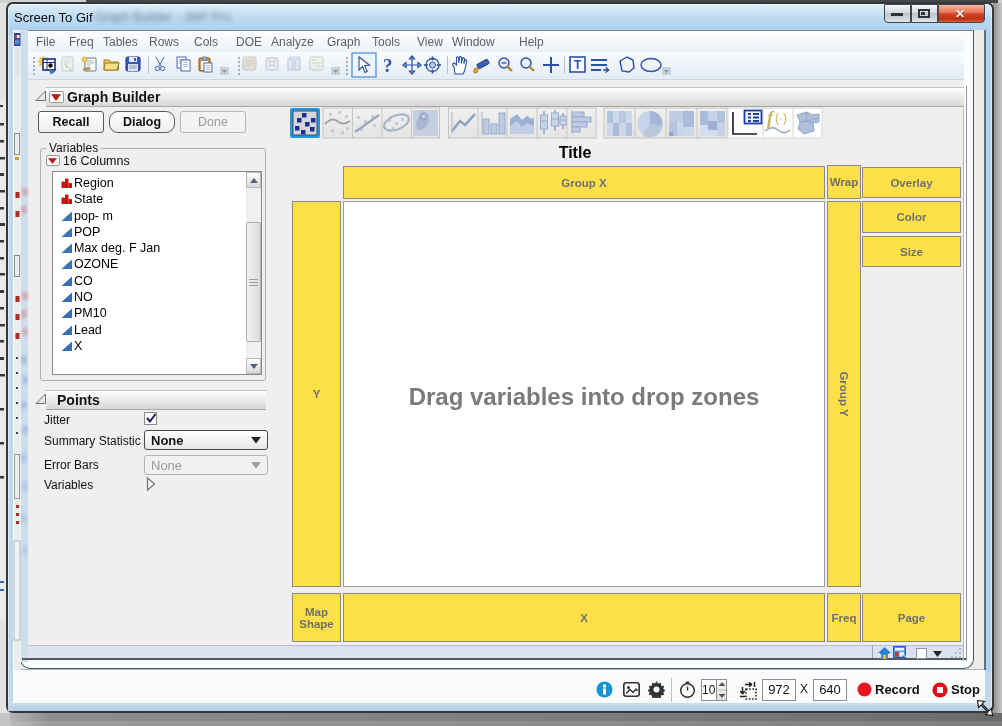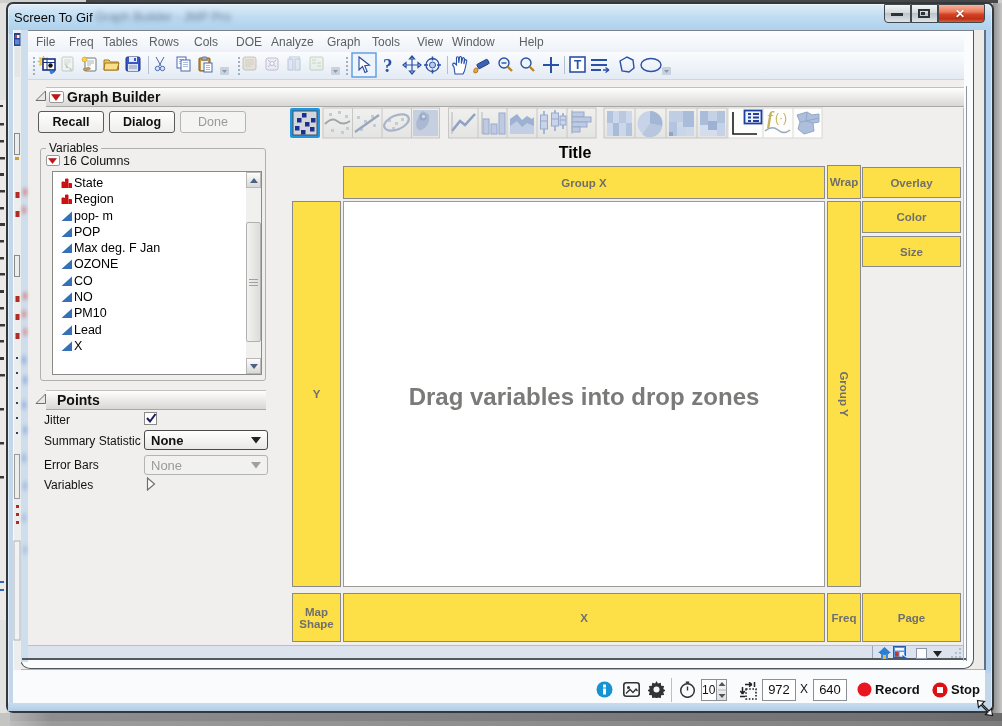--- a/index.html
+++ b/index.html
@@ -229,40 +229,40 @@
   </svg>
 <div class="abs bb" style="left:46px;top:87px;width:918px;height:20px;background:linear-gradient(to bottom,#fefefe,#d8d7d5);border-top:1px solid #c0c0be;border-bottom:1px solid #a8a8a6;"></div>
 <div class="abs bb" style="left:49px;top:91px;width:15px;height:12px;background:#fff;border:1px solid #999;border-radius:2px;"></div>
 <svg class="abs" style="left:51px;top:94px;" width="11" height="7">
     <path d="M0.5 0.5 h9 l-4.5 6z" fill="#cc1111" stroke="#881111" stroke-width=".5"></path>
   </svg>
 <div class="abs" style="left:67px;top:89px;font-size:14px;font-weight:bold;color:#111;">Graph Builder</div>
 
 
 <div class="abs bb" style="left:38px;top:111px;width:66px;height:22px;background:linear-gradient(to bottom,#ffffff,#ededeb);border:1px solid #5a5a5a;border-radius:3px;text-align:center;font-size:12.5px;font-weight:bold;color:#111;line-height:20px;">Recall</div>
-<div class="abs bb" style="left:109px;top:111px;width:66px;height:22px;background:linear-gradient(to bottom,#ffffff,#ededeb);border:1px solid #5a5a5a;border-radius:3px;text-align:center;font-size:12.5px;font-weight:bold;color:#111;line-height:20px;">Dialog</div>
+<div class="abs bb" style="left:109px;top:111px;width:66px;height:22px;background:linear-gradient(to bottom,#ffffff,#ededeb);border:1px solid #5a5a5a;border-radius:9px;text-align:center;font-size:12.5px;font-weight:bold;color:#111;line-height:20px;">Dialog</div>
 <div class="abs bb" style="left:180px;top:111px;width:66px;height:22px;background:#f4f4f2;border:1px solid #b4b4b2;border-radius:3px;text-align:center;font-size:12.5px;color:#9a9a98;line-height:20px;">Done</div>
 
 
 <div class="abs bb" style="left:40px;top:148px;width:226px;height:233px;border:1px solid #b0b0ae;border-radius:3px;"></div>
 <div class="abs" style="left:46px;top:141px;background:#f0efed;padding:0 3px;font-size:12px;color:#111;">Variables</div>
 <div class="abs bb" style="left:46px;top:155px;width:14px;height:11px;background:#fff;border:1px solid #999;border-radius:2px;"></div>
 <svg class="abs" style="left:48px;top:158px;" width="10" height="6">
     <path d="M0.5 0.5 h8 l-4 5z" fill="#cc1111" stroke="#881111" stroke-width=".5"></path>
   </svg>
 <div class="abs" style="left:63px;top:154px;font-size:12.5px;color:#111;">16 Columns</div>
 
 <div class="abs bb" style="left:52px;top:171px;width:210px;height:204px;background:#fff;border:1px solid #8a8a88;"></div>
 <div class="abs" id="varlist" style="left:61px;top:175px;width:180px;font-size:12.5px;color:#000;">
   <div class="vrow"><svg width="12" height="12" class="vic">
         <path d="M1 11 V5 h2.5 V11 M4.5 11 V2 h2.5 V11 M8 11 V6.5 h2.5 V11" fill="#cc1111" stroke="#cc1111"></path>
+      </svg><span>Region</span></div>
+  <div class="vrow"><svg width="12" height="12" class="vic">
+        <path d="M1 11 V5 h2.5 V11 M4.5 11 V2 h2.5 V11 M8 11 V6.5 h2.5 V11" fill="#cc1111" stroke="#cc1111"></path>
       </svg><span>State</span></div>
-  <div class="vrow"><svg width="12" height="12" class="vic">
-        <path d="M1 11 V5 h2.5 V11 M4.5 11 V2 h2.5 V11 M8 11 V6.5 h2.5 V11" fill="#cc1111" stroke="#cc1111"></path>
-      </svg><span>Region</span></div>
   <div class="vrow"><svg width="12" height="12" class="vic">
         <path d="M0.5 11 L11 11 L11 1.5 z" fill="#3771b5"></path>
       </svg><span>pop- m</span></div>
   <div class="vrow"><svg width="12" height="12" class="vic">
         <path d="M0.5 11 L11 11 L11 1.5 z" fill="#3771b5"></path>
       </svg><span>POP</span></div>
   <div class="vrow"><svg width="12" height="12" class="vic">
         <path d="M0.5 11 L11 11 L11 1.5 z" fill="#3771b5"></path>
       </svg><span>Max deg. F Jan</span></div>
   <div class="vrow"><svg width="12" height="12" class="vic">

